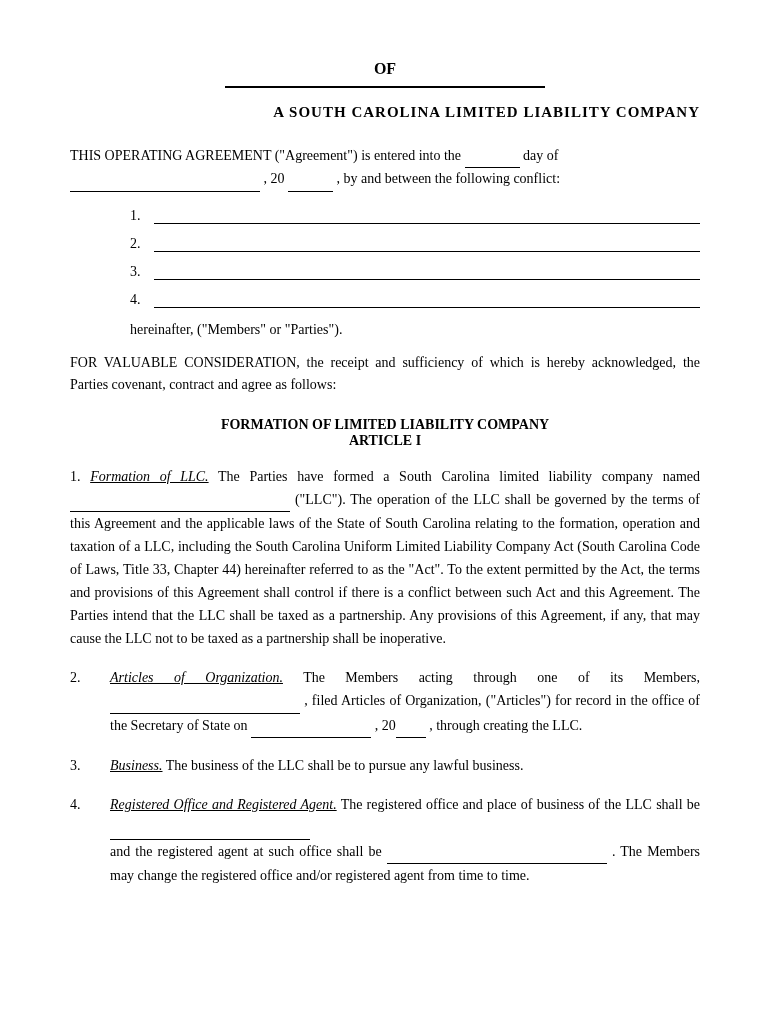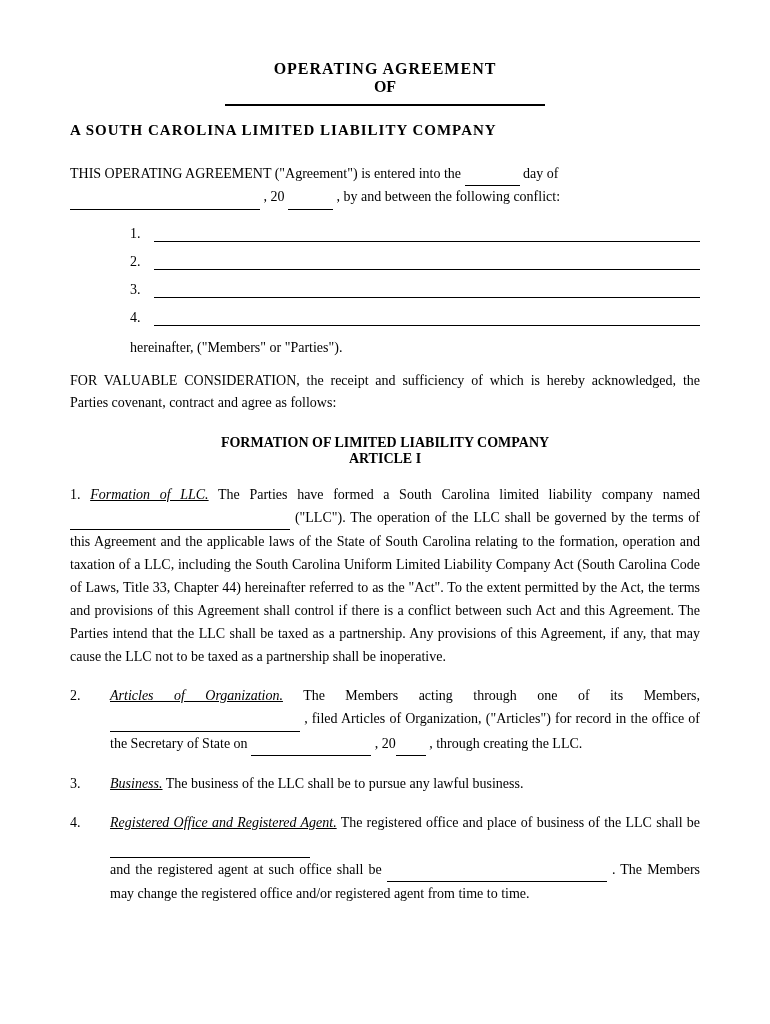--- a/index.html
+++ b/index.html
@@ -31,21 +31,21 @@
     }
     .title-underline {
       border-bottom: 2px solid #000;
       width: 320px;
       margin: 8px auto 16px auto;
     }
     .subtitle {
       font-weight: bold;
       font-size: 15px;
       letter-spacing: 1px;
-      text-align: left;
+      text-align: right;
       margin-bottom: 24px;
     }
     .body-text {
       text-align: justify;
       line-height: 1.6;
       margin-bottom: 10px;
     }
     .intro-para {
       margin-bottom: 14px;
     }
@@ -108,21 +108,20 @@
     .section-content {
       flex: 1;
       text-align: justify;
       line-height: 1.65;
     }
   </style>
 </head>
 <body>
 
 <div class="title-section">
-  <div class="title-main">OPERATING AGREEMENT</div>
   <div class="title-of">OF</div>
   <div class="title-underline"></div>
   <div class="subtitle">A SOUTH CAROLINA LIMITED LIABILITY COMPANY</div>
 </div>
 
 <div class="body-text intro-para">
   <span>THIS OPERATING AGREEMENT ("Agreement") is entered into the</span>
   <span class="blank-line" style="min-width:55px;">&nbsp;</span>
   <span>day of</span>
   <br>

